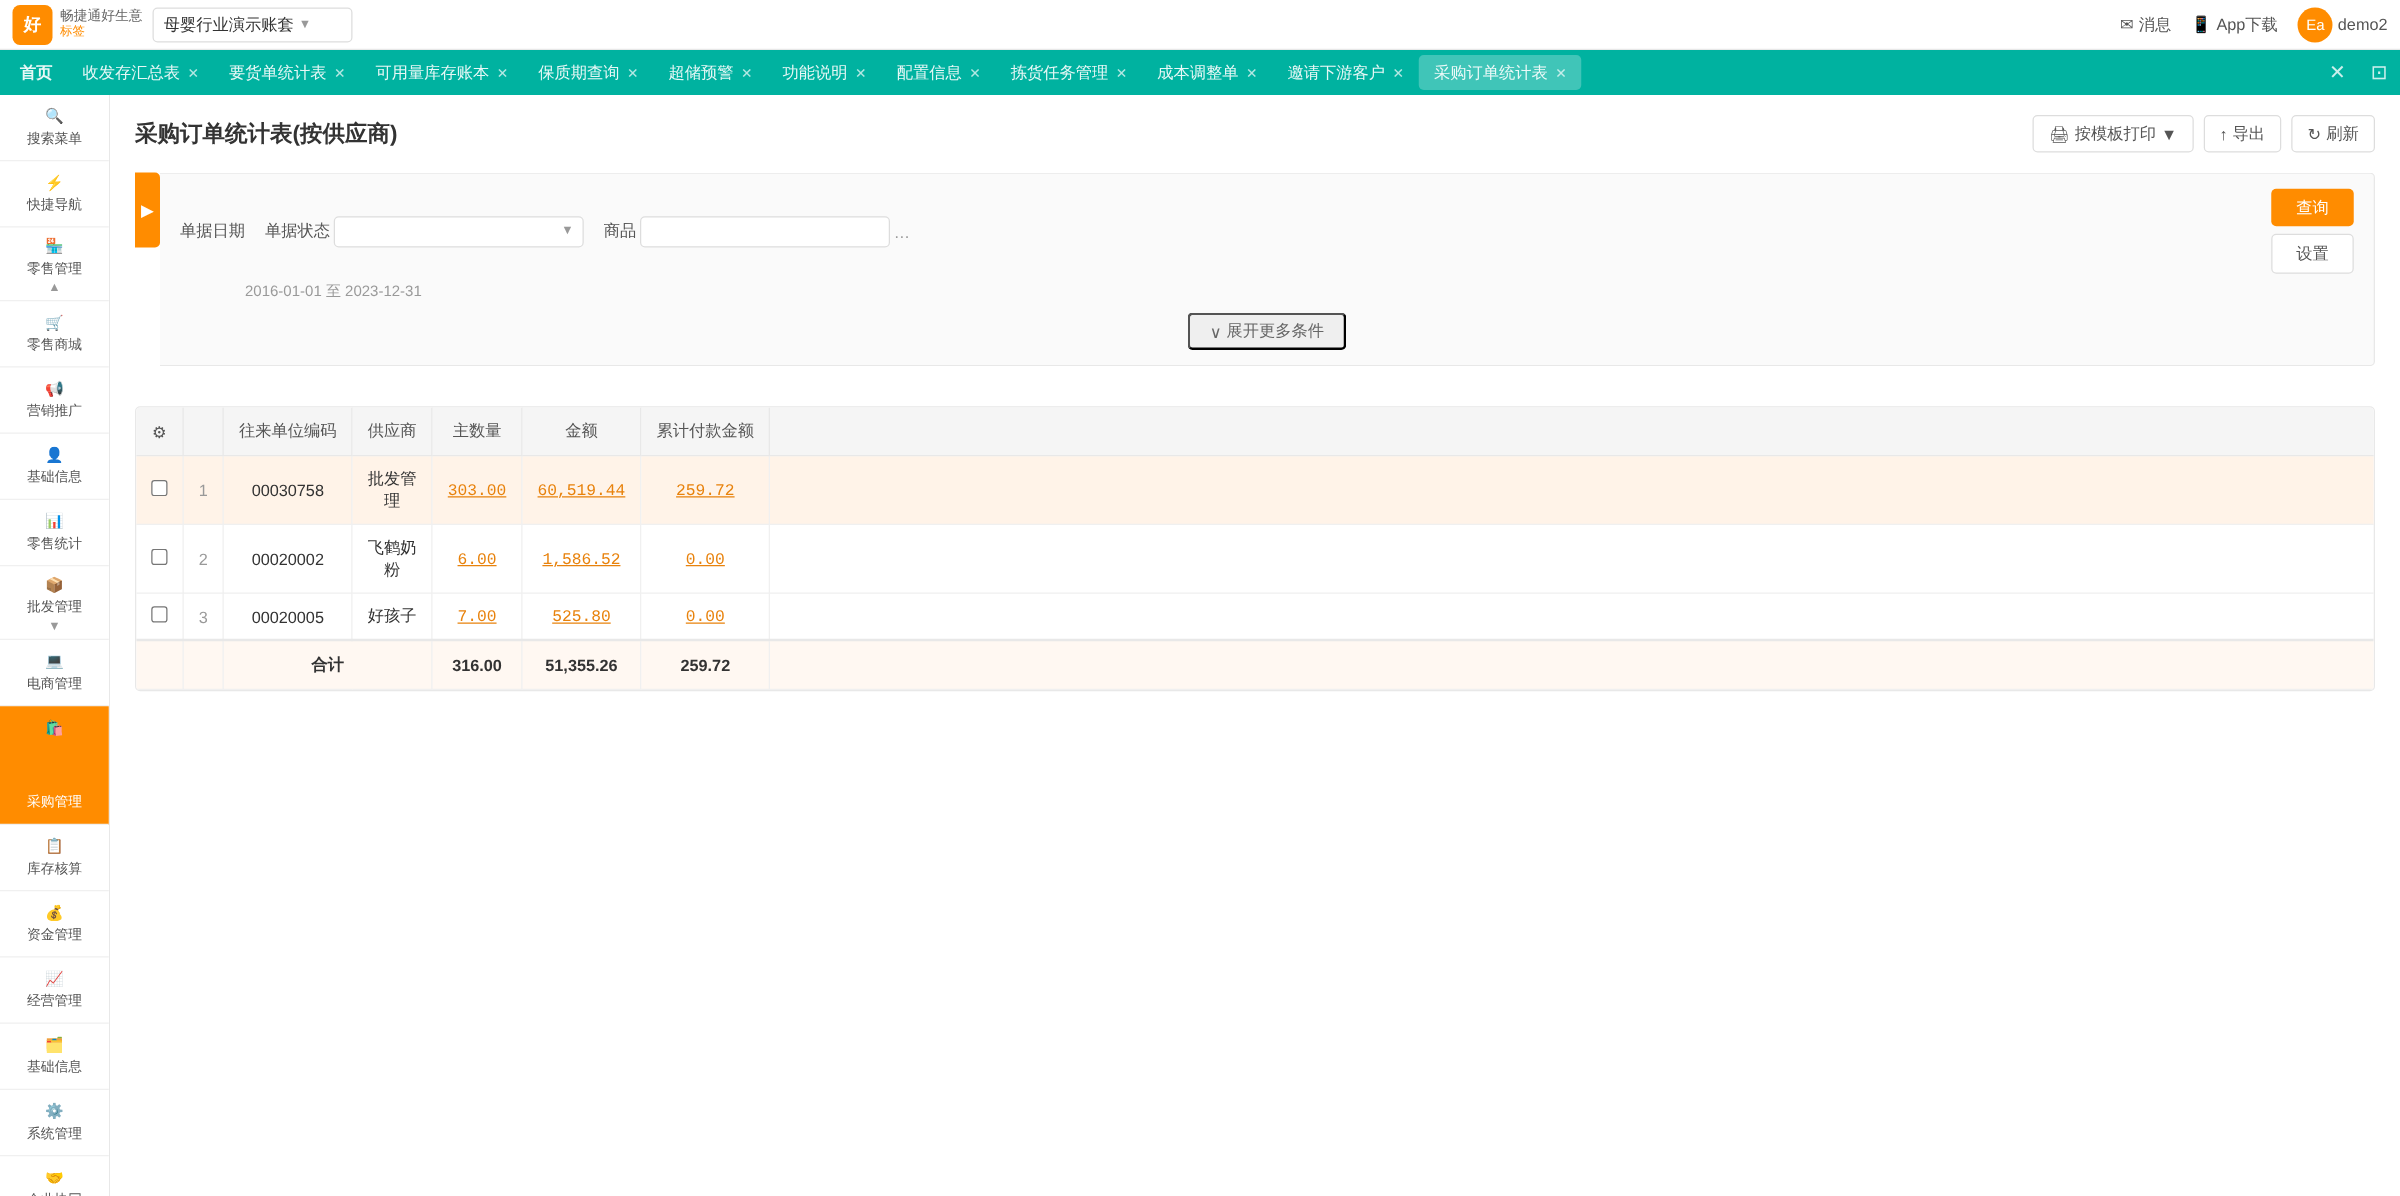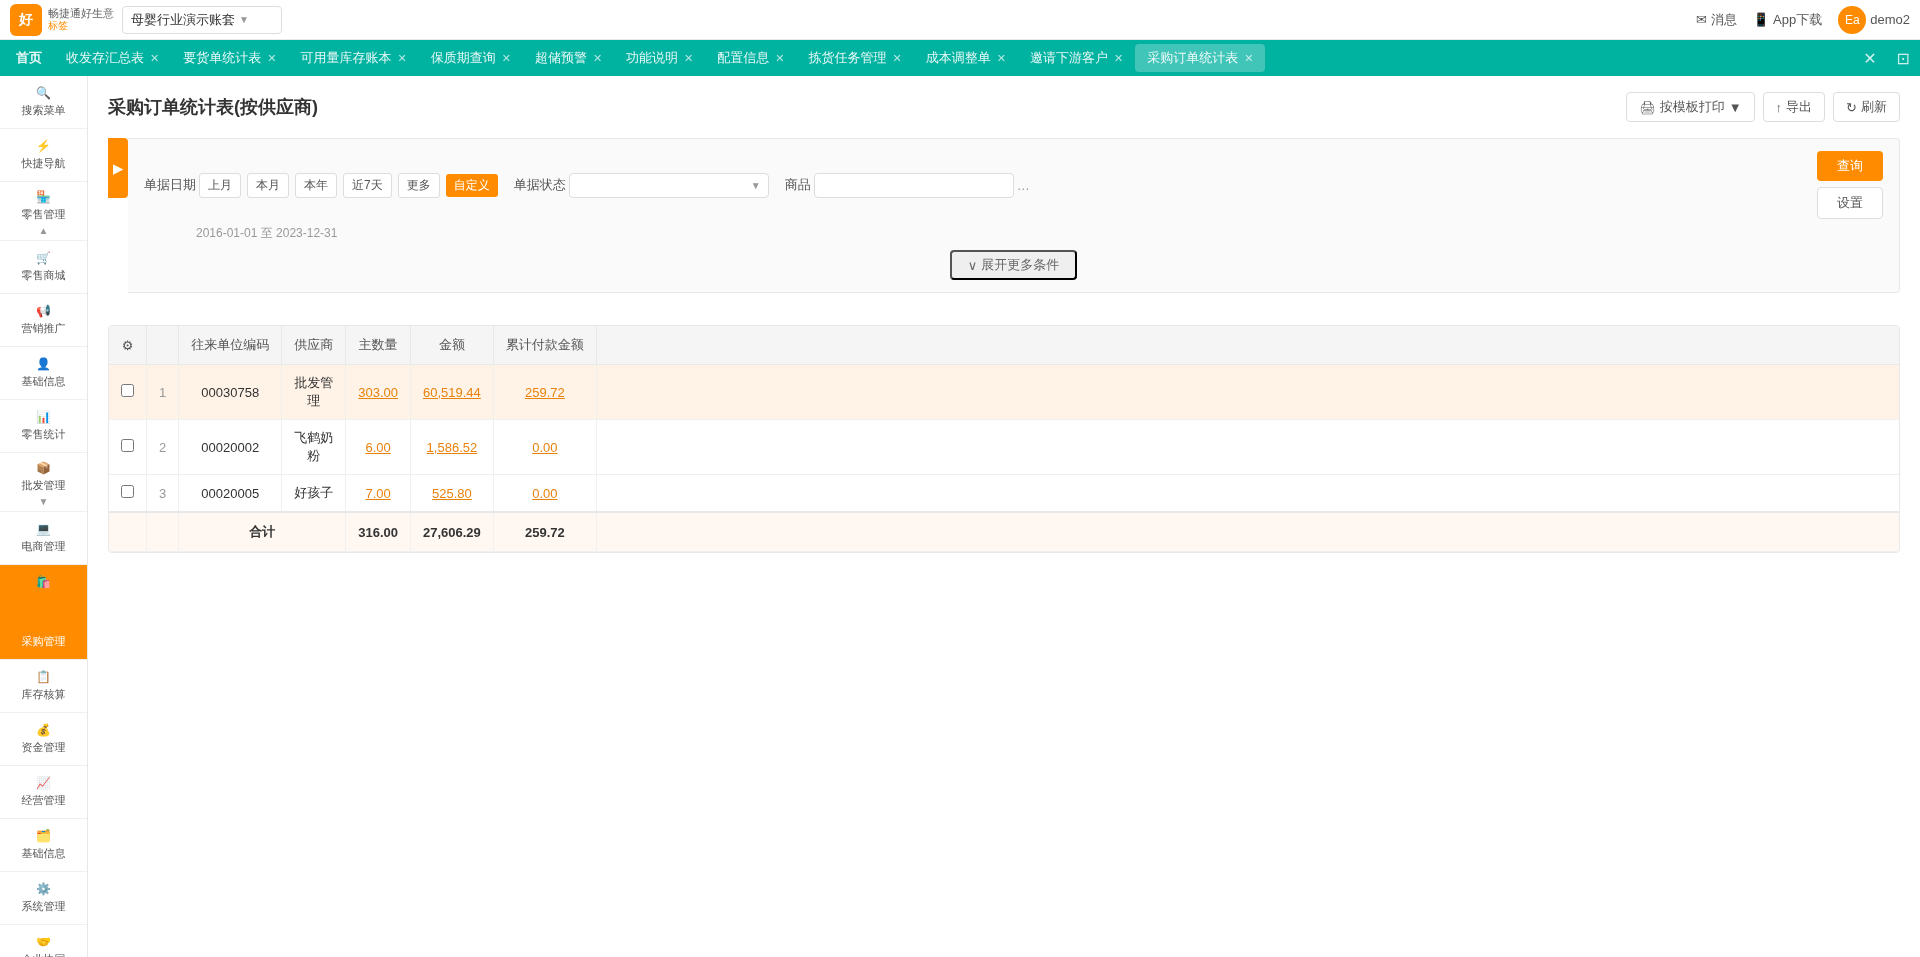--- a/index.html
+++ b/index.html
@@ -70,21 +70,21 @@
 
     
     .table-container { border: 1px solid #e8e8e8; border-radius: 4px; overflow: hidden; }
     .data-table { width: 100%; border-collapse: collapse; }
     .data-table thead tr { background: #f5f5f5; }
     .data-table th { padding: 10px 12px; text-align: center; font-weight: normal; color: #555; font-size: 13px; border-bottom: 1px solid #e8e8e8; border-right: 1px solid #e8e8e8; white-space: nowrap; }
     .data-table th:last-child { border-right: none; }
     .data-table td { padding: 9px 12px; text-align: center; font-size: 13px; color: #333; border-bottom: 1px solid #f0f0f0; border-right: 1px solid #f0f0f0; }
     .data-table td:last-child { border-right: none; }
     .data-table tbody tr.row-highlight { background: #fff3e8; }
-    .data-table .link-val { color: #e8820c; text-decoration: underline; cursor: pointer; }
+    .data-table .link-val { color: #e8820c; text-decoration: underline; cursor: pointer; font-family: Liberation Mono, monospace; }
     .data-table .row-num { color: #999; }
     .th-settings { width: 36px; }
     .table-footer { background: #fff8f2; border-top: 2px solid #e8e8e8; }
     .table-footer td { font-weight: bold; color: #333; padding: 10px 12px; }
     .gear-th { text-align: center; cursor: pointer; color: #999; }
   </style>
 </head>
 <body>
 
 <div class="top-bar">
@@ -268,28 +268,20 @@
           </button>
         </div>
       </div>
 
       <div style="display:flex;gap:0;margin-bottom:16px;">
         <button class="toggle-btn">▶</button>
         <div class="filter-area" style="flex:1;border-left:none;border-radius:0 4px 4px 0;">
           <div class="filter-row">
             <div class="filter-item">
               <span class="filter-label">单据日期</span>
-              <div class="filter-date-options">
-                <button class="date-btn">上月</button>
-                <button class="date-btn">本月</button>
-                <button class="date-btn">本年</button>
-                <button class="date-btn">近7天</button>
-                <button class="date-btn">更多</button>
-                <span class="date-custom">自定义</span>
-              </div>
             </div>
             <div class="filter-item">
               <span class="filter-label">单据状态</span>
               <div class="select-wrapper">
                 <select class="filter-select">
                   <option value=""></option>
                 </select>
                 <span class="select-arrow">▼</span>
               </div>
             </div>
@@ -358,21 +350,21 @@
               <td><span class="link-val">0.00</span></td>
               <td></td>
             </tr>
           </tbody>
           <tfoot>
             <tr class="table-footer">
               <td></td>
               <td></td>
               <td colspan="2">合计</td>
               <td>316.00</td>
-              <td>27,606.29</td>
+              <td>51,355.26</td>
               <td>259.72</td>
               <td></td>
             </tr>
           </tfoot>
         </table>
       </div>
     </div>
   </div>
 </div>
 

